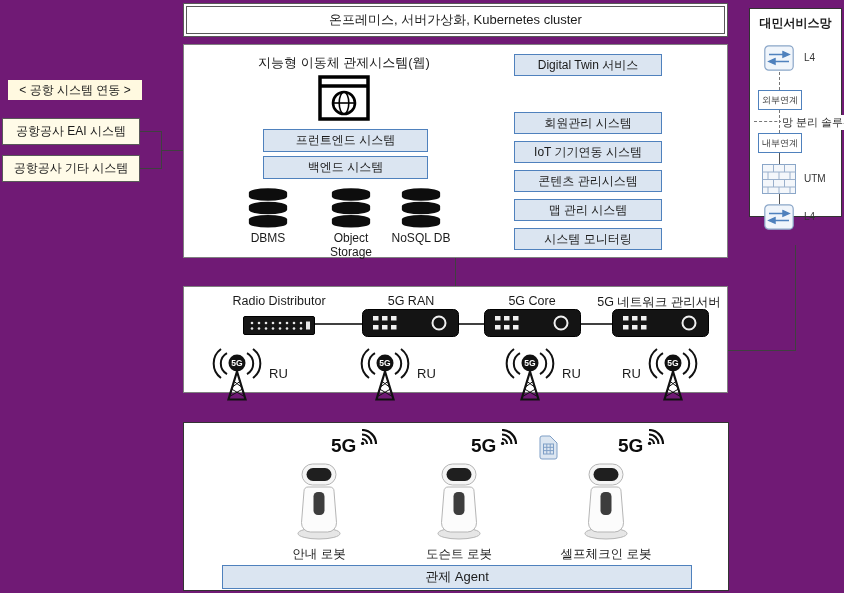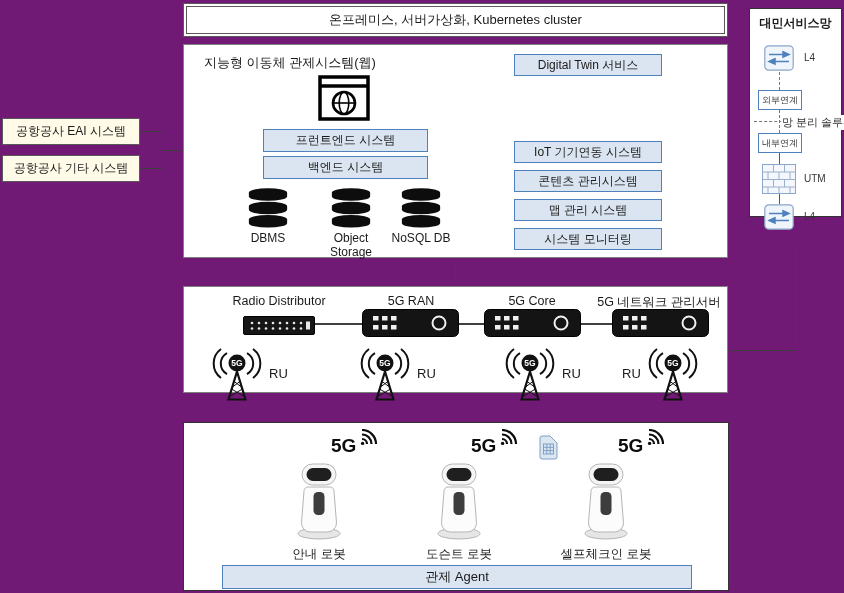--- a/index.html
+++ b/index.html
@@ -40,25 +40,26 @@
   <div class="line" style="left:455px;top:258px;width:1px;height:29px"></div>
   <div class="line" style="left:795px;top:245px;width:1px;height:106px"></div>
   <div class="line" style="left:728px;top:350px;width:68px;height:1px"></div>
 
   <div class="abs dbl" style="left:183px;top:3px;width:545px;height:34px">
     <div class="dbl-inner">
       <span>온프레미스, 서버가상화, Kubernetes cluster</span>
     </div>
   </div>
 
+  <div class="abs" style="left:8px;top:80px;width:134px;height:20px;background:#fff9e0;display:flex;align-items:center;justify-content:center;font-size:12px">&lt; 공항 시스템 연동 &gt;</div>
   <div class="abs yellowbox" style="left:2px;top:118px;width:138px;height:27px">공항공사 EAI 시스템</div>
   <div class="abs yellowbox" style="left:2px;top:155px;width:138px;height:27px">공항공사 기타 시스템</div>
 
   <div class="abs graybox" style="left:183px;top:44px;width:545px;height:214px">
-    <div class="abs" style="left:20px;top:9px;width:280px;font-size:13px">지능형 이동체 관제시스템(웹)</div>
+    <div class="abs" style="left:20px;top:9px;width:280px;text-align:center;font-size:13px">지능형 이동체 관제시스템(웹)</div>
 
     <div class="abs" style="left:133px;top:29px">
       <svg width="54" height="48" viewBox="0 0 54 48">
         <rect x="3" y="3" width="48" height="42" fill="#fff" stroke="#000" stroke-width="3.5"></rect>
         <line x1="3" y1="12" x2="51" y2="12" stroke="#000" stroke-width="3.5"></line>
         <circle cx="27" cy="29" r="11" fill="none" stroke="#000" stroke-width="2.6"></circle>
         <ellipse cx="27" cy="29" rx="4.8" ry="11" fill="none" stroke="#000" stroke-width="1.6"></ellipse>
         <line x1="16" y1="29" x2="38" y2="29" stroke="#000" stroke-width="1.6"></line>
       </svg>
     </div>
@@ -91,20 +92,21 @@
         <g fill="#0d0d0d">
           <path d="M3 9 a20 4.5 0 0 1 40 0 v4 a20 4.5 0 0 1 -40 0 z"></path>
           <path d="M3 23 a20 4.5 0 0 1 40 0 v4 a20 4.5 0 0 1 -40 0 z"></path>
           <path d="M3 37 a20 4.5 0 0 1 40 0 v4 a20 4.5 0 0 1 -40 0 z"></path>
         </g>
       </svg>
       <div class="dblabel">NoSQL DB</div>
     </div>
 
     <div class="svcbox" style="top:9px">Digital Twin 서비스</div>
+    <div class="svcbox" style="top:67px">회원관리 시스템</div>
     <div class="svcbox" style="top:96px">IoT 기기연동 시스템</div>
     <div class="svcbox" style="top:125px">콘텐츠 관리시스템</div>
     <div class="svcbox" style="top:154px">맵 관리 시스템</div>
     <div class="svcbox" style="top:183px">시스템 모니터링</div>
   </div>
 
   <div class="abs graybox" style="left:183px;top:286px;width:545px;height:107px">
     <div class="label" style="left:40px;top:7px;width:110px">Radio Distributor</div>
     <div class="label" style="left:193px;top:7px;width:68px">5G RAN</div>
     <div class="label" style="left:314px;top:7px;width:68px">5G Core</div>

